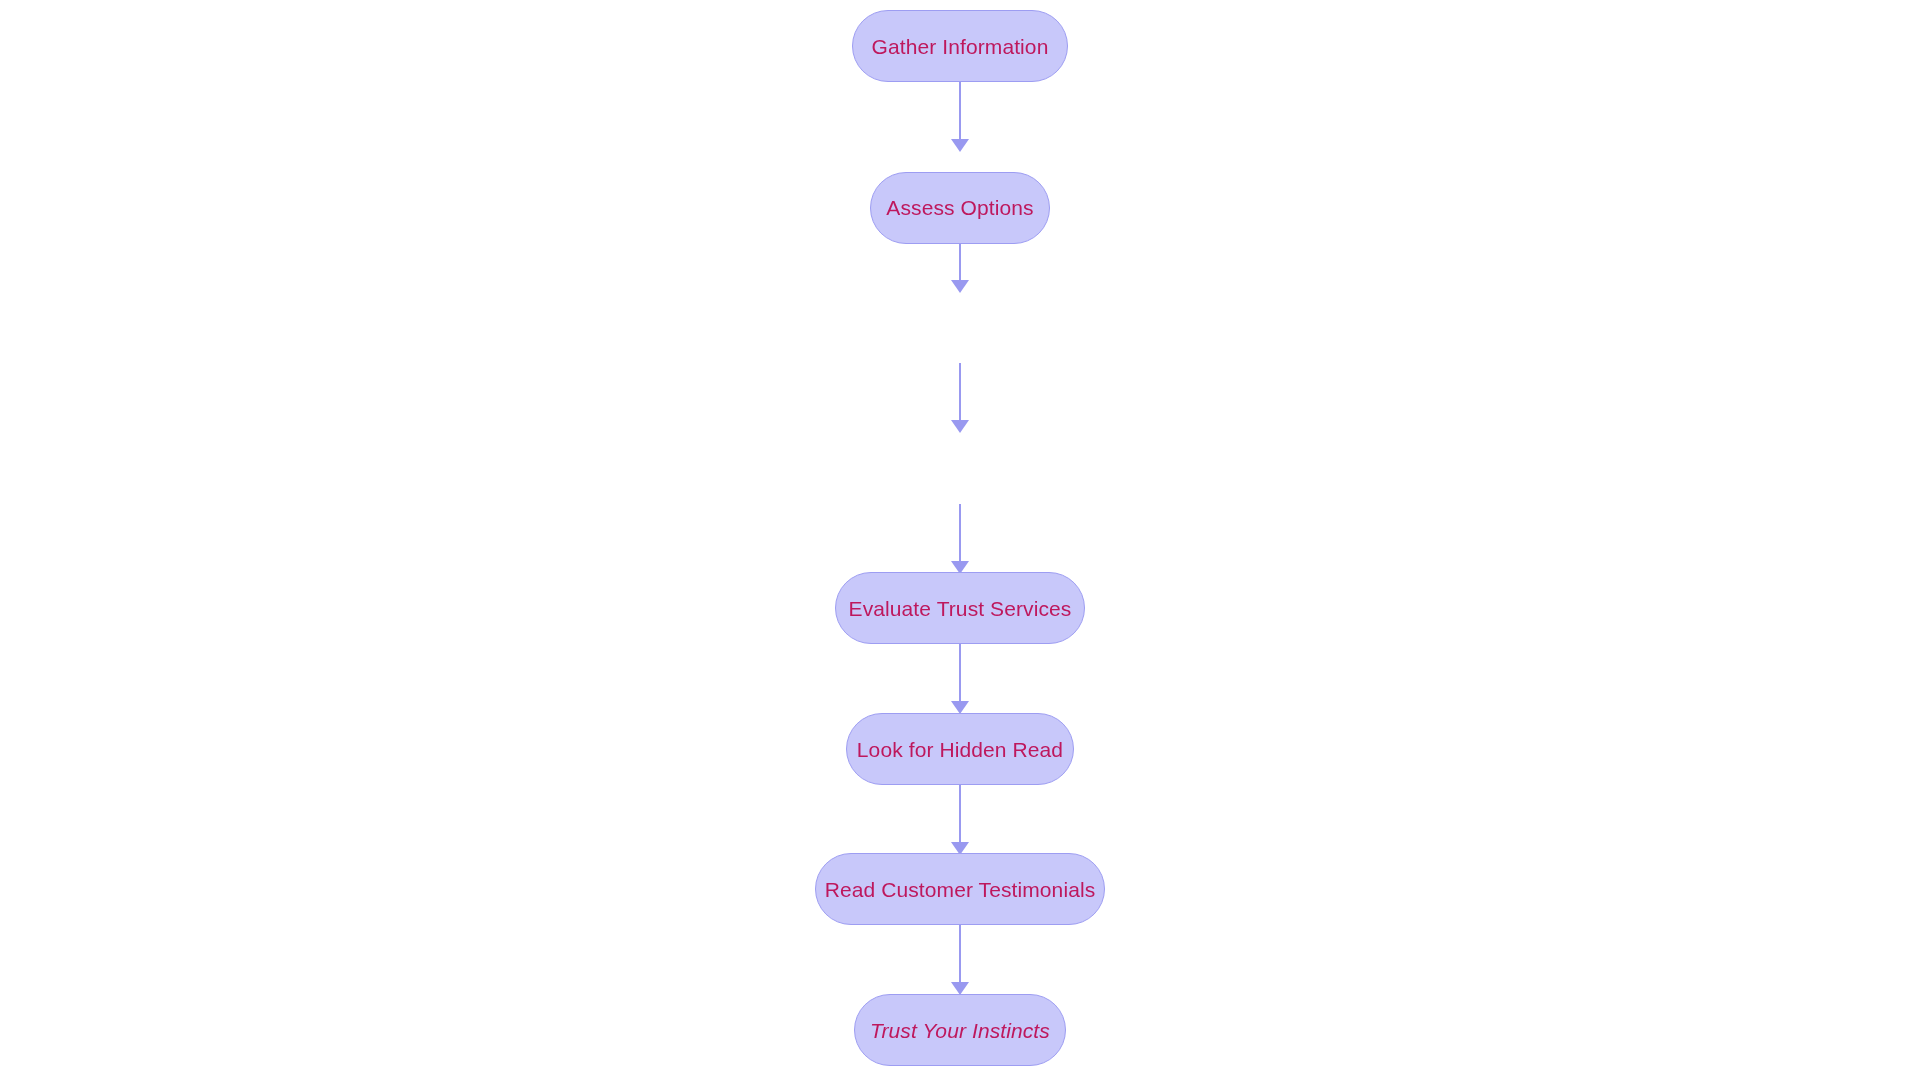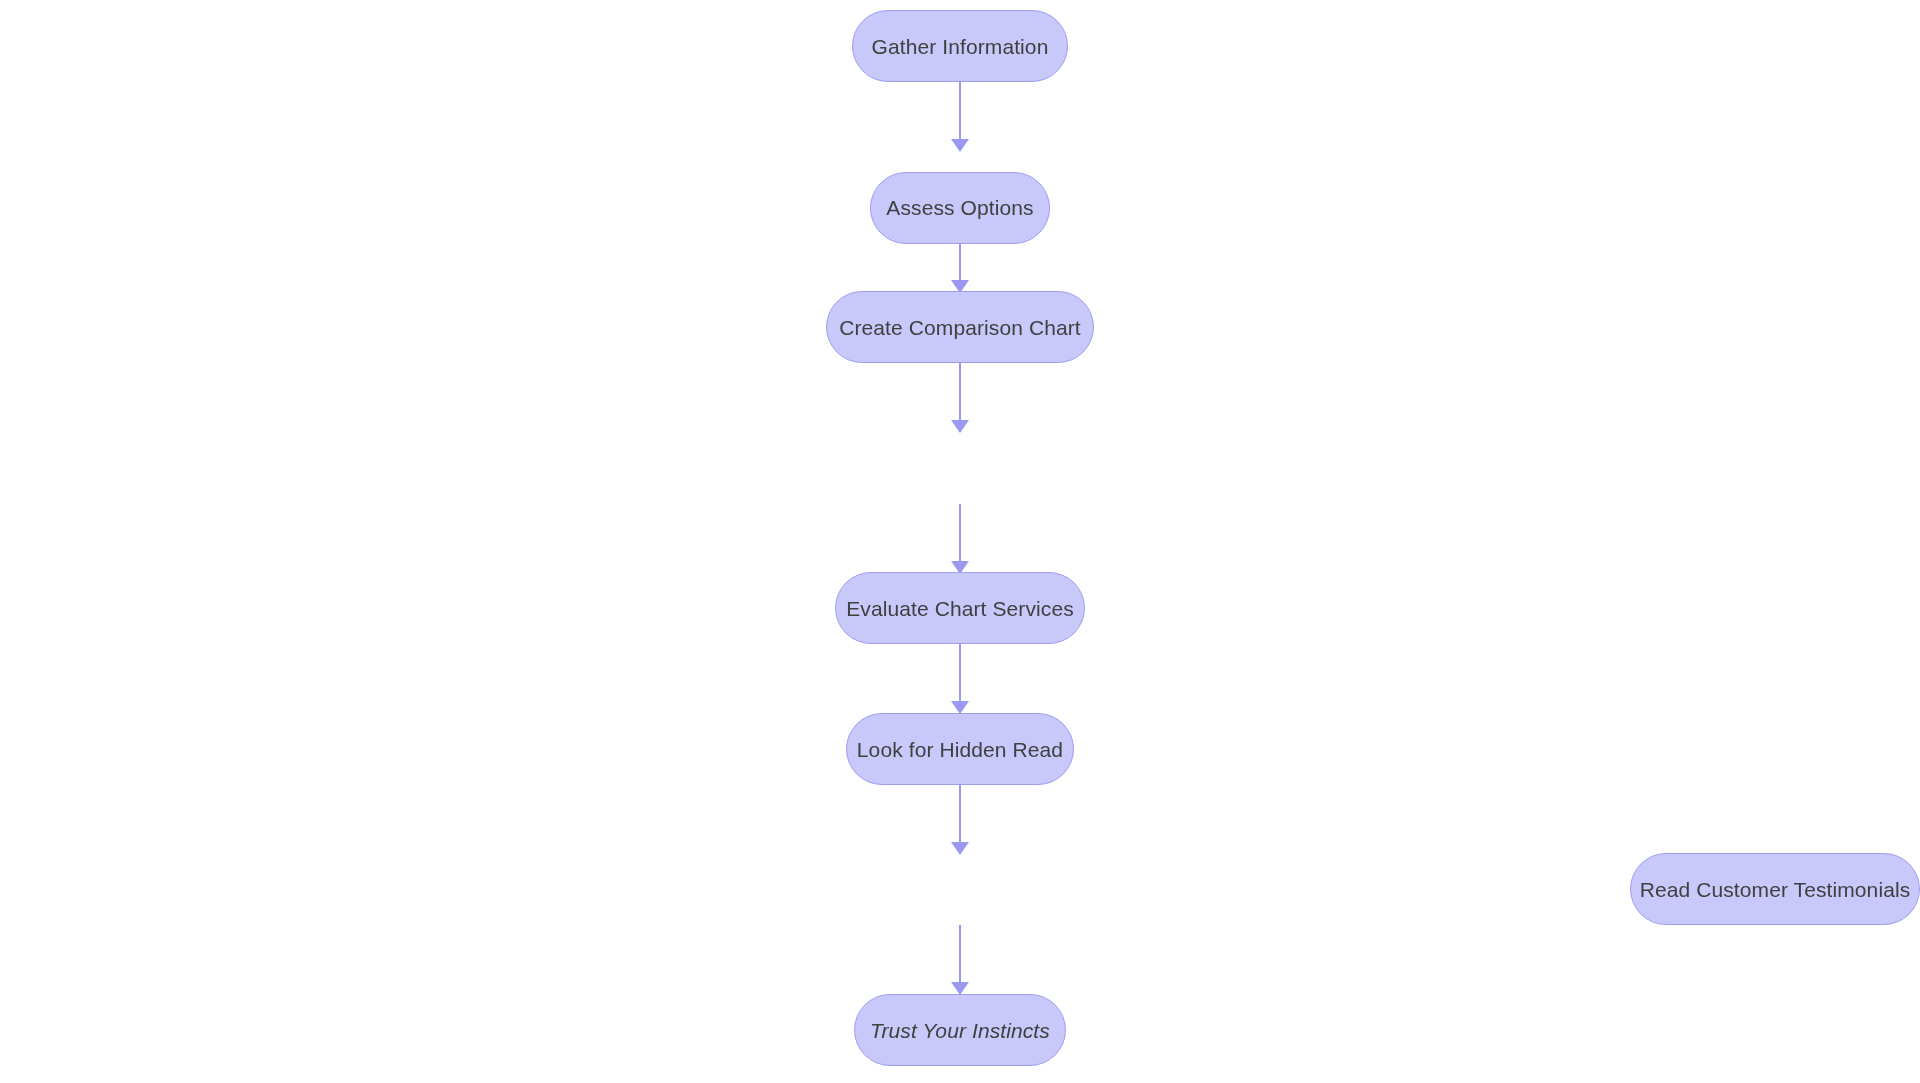--- a/index.html
+++ b/index.html
@@ -42,21 +42,21 @@
     align-items: center;
     justify-content: center;
     background: #c8c8fa;
     border: 1px solid #9d9df2;
     border-radius: 999px;
     height: 72px;
     pointer-events: auto;
     cursor: default;
   }
   .node-label {
-    color: #404040;
+    color: #be185d;
     font-family: "Liberation Sans", sans-serif;
     font-size: 21px;
     font-weight: 400;
     letter-spacing: 0.1px;
     white-space: nowrap;
     line-height: 1;
   }
   .connector {
     position: absolute;
     left: 0;
@@ -117,36 +117,31 @@
       <div class="node-row" style="top: 10px; height: 72px;">
         <div class="node" style="width: 216px;">
           <span class="node-label">Gather Information</span>
         </div>
       </div>
       <div class="node-row" style="top: 151px; height: 72px;">
         <div class="node" style="width: 180px; margin-top: 41px;">
           <span class="node-label">Assess Options</span>
         </div>
       </div>
-      <div class="node-row" style="top: 291px; height: 72px;">
-        <div class="node" style="width: 268px;">
-          <span class="node-label">Create Comparison Chart</span>
-        </div>
-      </div>
       <div class="node-row" style="top: 572px; height: 72px;">
         <div class="node" style="width: 250px;">
-          <span class="node-label">Evaluate Chart Services</span>
+          <span class="node-label">Evaluate Trust Services</span>
         </div>
       </div>
       <div class="node-row" style="top: 713px; height: 72px;">
         <div class="node" style="width: 228px;">
           <span class="node-label">Look for Hidden Read</span>
         </div>
       </div>
-      <div class="node-row" style="top: 853px; height: 72px; justify-content: flex-end;">
+      <div class="node-row" style="top: 853px; height: 72px;">
         <div class="node" style="width: 290px;">
           <span class="node-label">Read Customer Testimonials</span>
         </div>
       </div>
       <div class="node-row" style="top: 994px; height: 72px; font-style: italic;">
         <div class="node" style="width: 212px;">
           <span class="node-label">Trust Your Instincts</span>
         </div>
       </div>
     </div>

